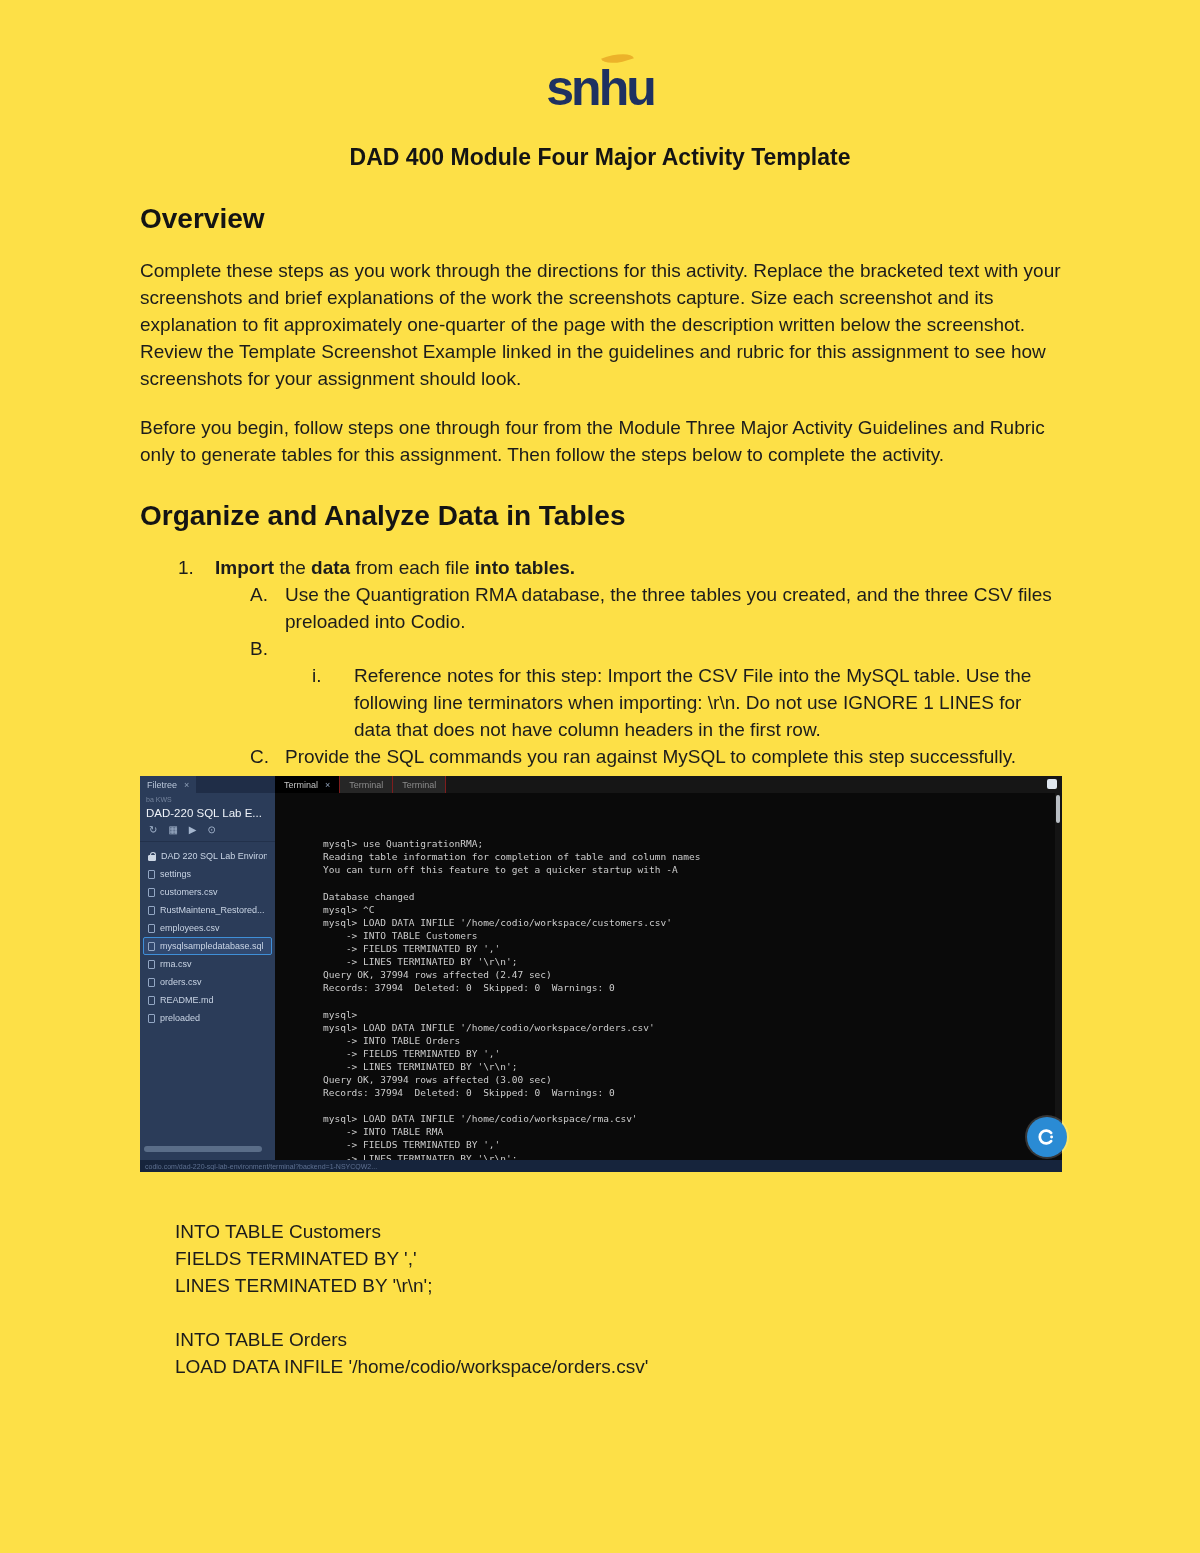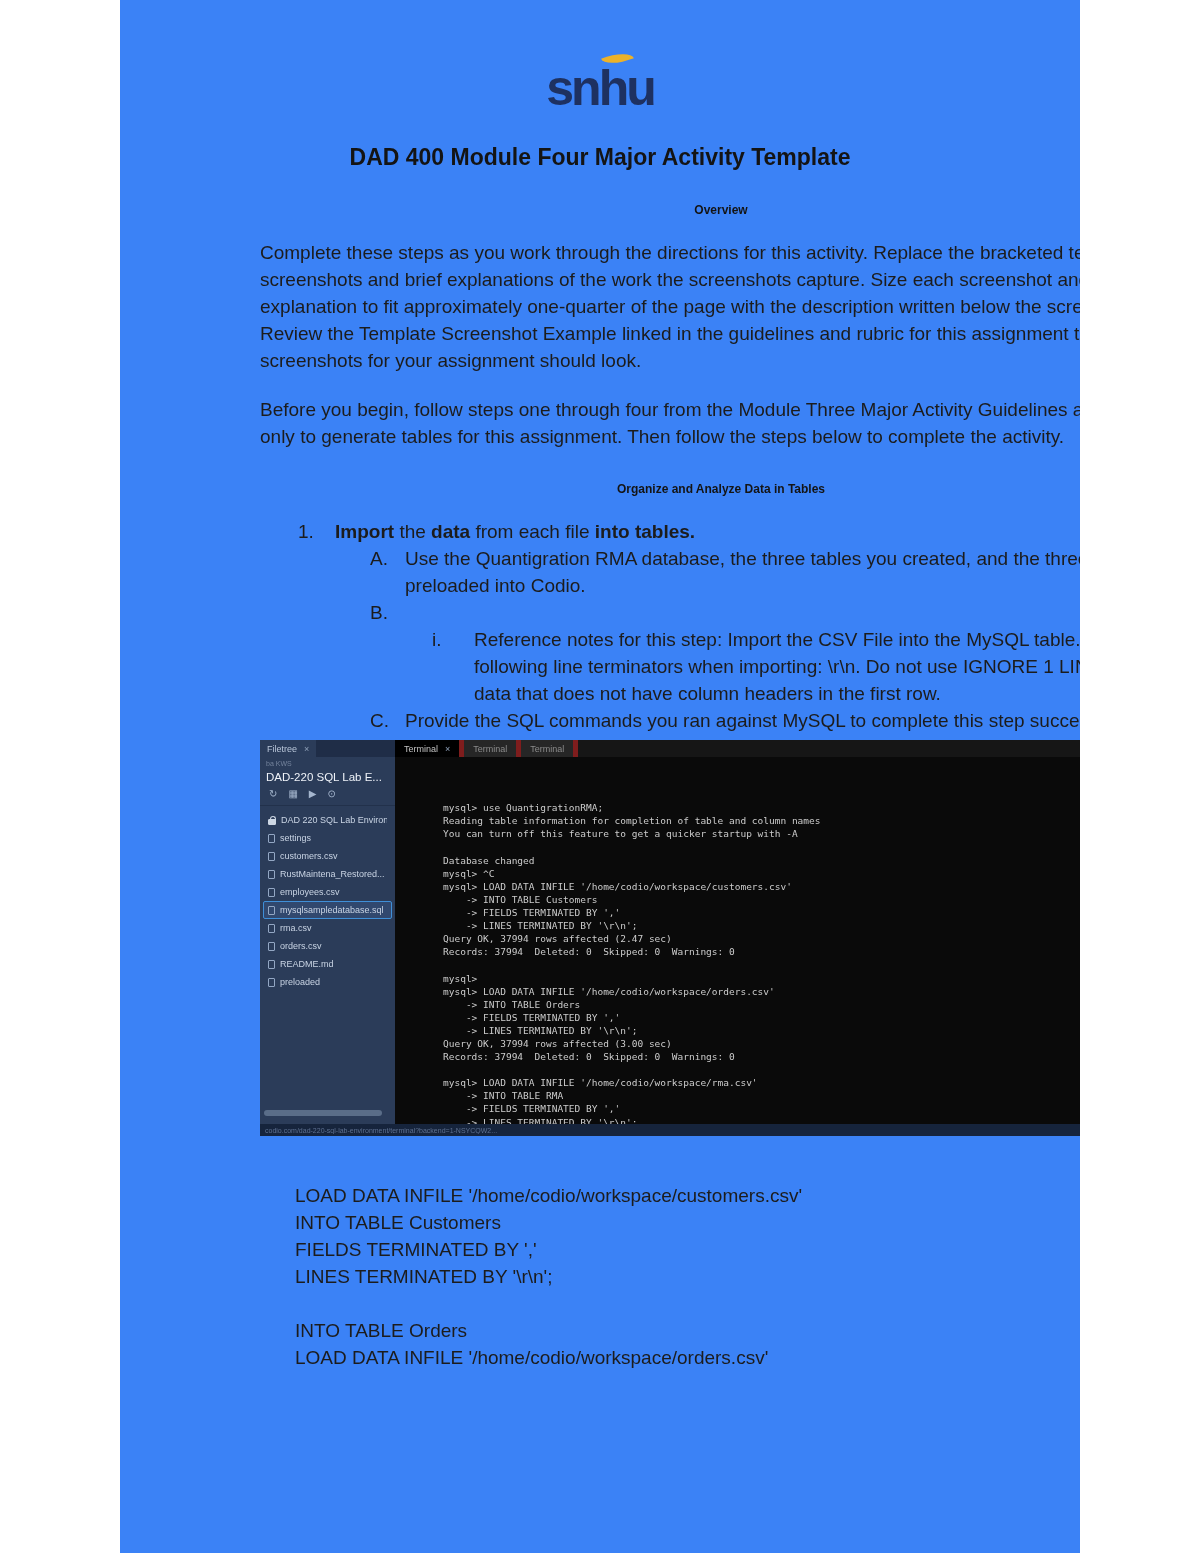--- a/index.html
+++ b/index.html
@@ -1,33 +1,33 @@
 <!DOCTYPE html>
 <html><head>
 <meta charset="utf-8">
 <style>
   * { box-sizing: border-box; }
   html,body { margin:0; padding:0; background:#ffffff; }
   .page {
-    position:relative; width:960px; height:1553px; margin:0 auto;
-    background:#3b82f6; overflow:hidden; color:#1c1c1c;
+    position:relative; width:1200px; height:1553px; margin:0 auto;
+    background:#fde047; overflow:hidden; color:#1c1c1c;
     font-family:"Liberation Sans", sans-serif;
   }
 
   
   .logo-wrap { position:relative; display:block; width:max-content; margin:62px auto 0; height:56px; }
   .logo-text { font-size:50px; font-weight:bold; letter-spacing:-3px; color:#1e3161; line-height:52px; }
   .leaf {
     position:absolute; top:-9px; left:56px; width:31px; height:11px;
     background:#ecb22a; border-radius:0 100% 0 100%; transform:rotate(-20deg);
   }
 
   
   .doc-title { margin:26px 0 0; text-align:center; font-size:23px; font-weight:bold; color:#141414; }
-  .h2 { margin:32px 0 0 140px; width:922px; font-size:12px; font-weight:bold; color:#141414;text-align:center; }
+  .h2 { margin:32px 0 0 140px; width:922px; font-size:28px; font-weight:bold; color:#141414; }
   .body-p { margin:22px 0 0 140px; width:922px; font-size:19px; line-height:27px; color:#1c1c1c; }
 
   .li { display:flex; margin-left:140px; width:922px; font-size:19px; line-height:27px; color:#1c1c1c; }
   .li.first { margin-top:22px; }
   .lvl1 { padding-left:38px; }  .lvl1 .num { width:37px; flex:0 0 auto; }
   .lvl2 { padding-left:110px; } .lvl2 .num { width:35px; flex:0 0 auto; }
   .lvl3 { padding-left:172px; } .lvl3 .num { width:42px; flex:0 0 auto; }
   .li .txt { flex:1; }
   b { font-weight:bold; }
 
@@ -53,21 +53,21 @@
   .ft-row[data-icon="lock"] .ico { width:8px; height:6px; background:#cdd7e4; border-color:#cdd7e4; position:relative; margin-top:3px; border-radius:1px; }
   .ft-row[data-icon="lock"] .ico::before {
     content:""; position:absolute; top:-4px; left:1px; width:4px; height:4px;
     border:1px solid #cdd7e4; border-bottom:none; border-radius:3px 3px 0 0;
   }
   .ft-hscroll { margin-top:auto; flex:0 0 auto; height:6px; margin-left:4px; margin-bottom:8px; width:118px; background:#5a6d88; border-radius:3px; }
 
   
   .term { position:relative; flex:1; display:flex; flex-direction:column; background:#0a0a0a; overflow:hidden; }
   .term-tabbar { position:relative; height:17px; flex:0 0 auto; background:#161616; display:flex; align-items:stretch; }
-  .term-tab { font-size:9px; color:#c2c2c2; background:#000; padding:2px 9px; display:flex; align-items:center; gap:7px; border-right:5px solid #7f1d1d; }
+  .term-tab { font-size:9px; color:#c2c2c2; background:#000; padding:2px 9px; display:flex; align-items:center; gap:7px; border-right:1px solid #7f1d1d; }
   .term-tab:not(.active) { background:#262626; color:#8b8b8b; }
   .term-winbtn { position:absolute; right:5px; top:3px; width:10px; height:10px; background:#dfe6ee; border-radius:2px; }
   .term-body {
     flex:1; padding:5px 10px 4px 8px; overflow:hidden;
     font-family:"DejaVu Sans Mono", monospace; font-size:9.5px; line-height:13.1px;
     color:#cccccc; white-space:pre;margin-left:40px;
   }
   .t-line { min-height:13.1px; }
   .term-scrollbar { position:absolute; right:0; top:17px; bottom:12px; width:7px; background:#141414; }
   .term-scrollbar .thumb { position:absolute; top:2px; left:1px; width:4px; height:28px; background:#b9bec4; border-radius:2px; }
@@ -225,21 +225,20 @@
     <div class="codio-badge">
       <svg width="22" height="22" viewBox="0 0 24 24" fill="none" stroke="#ffffff" stroke-width="3" stroke-linecap="round">
         <path d="M16.5 7.5 A7 7 0 1 0 16.5 16.5"></path>
         <circle cx="17" cy="12" r="1.6" fill="#ffffff" stroke="none"></circle>
       </svg>
     </div>
   </figure>
 
   <div class="sql-block">
 
-  <div class="sql-line">LOAD DATA INFILE '/home/codio/workspace/customers.csv'</div>
       <div class="sql-line">INTO TABLE Customers</div>
       <div class="sql-line">FIELDS TERMINATED BY ','</div>
       <div class="sql-line">LINES TERMINATED BY '\r\n';</div>
       <div class="sql-line"></div>
       <div class="sql-line">INTO TABLE Orders</div>
       <div class="sql-line">LOAD DATA INFILE '/home/codio/workspace/orders.csv'</div>
     </div>
 
 </div>
 

